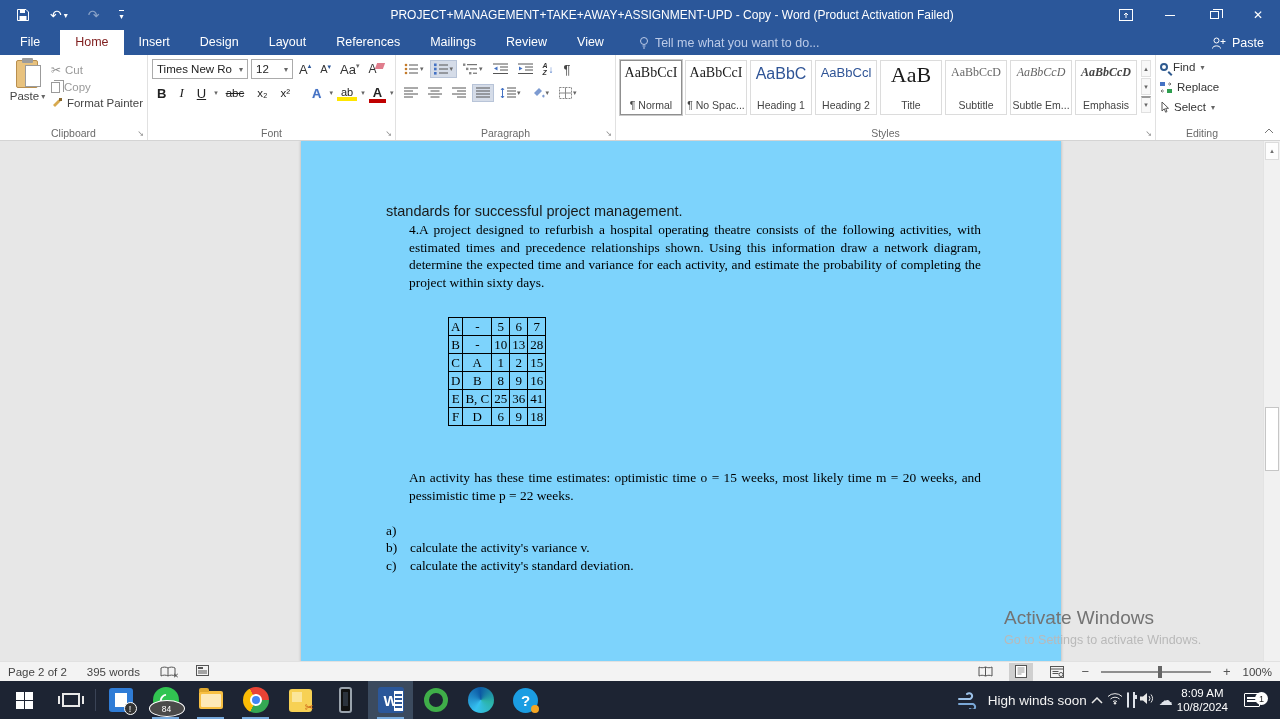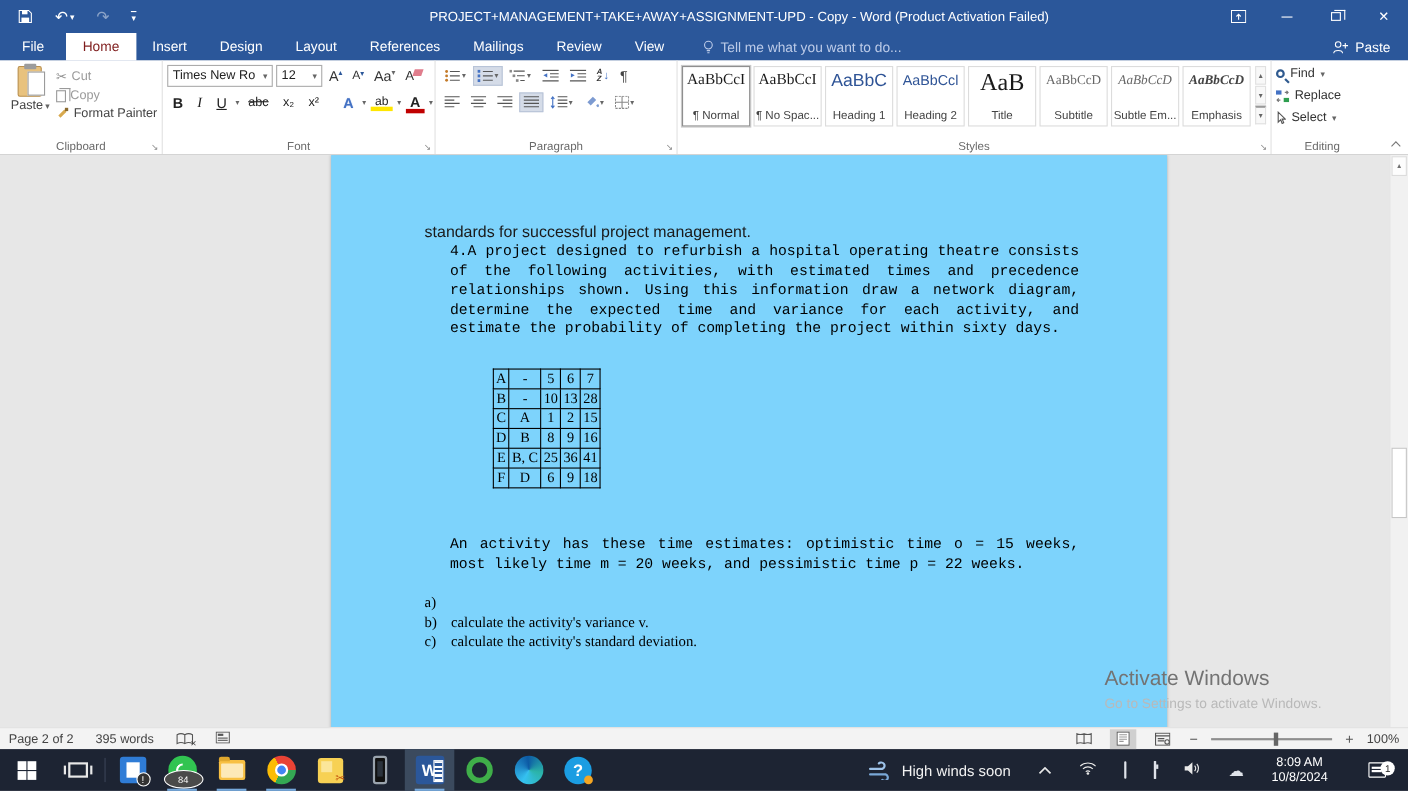--- a/index.html
+++ b/index.html
@@ -105,21 +105,21 @@
   .erow { display:flex; align-items:center; gap:5px; height:20px; white-space:nowrap; }
   .erow .dd { font-size:8px; color:#666; }
   .mag2 { width:8px; height:8px; border:2px solid #2f5a8f; border-radius:50%; position:relative; display:inline-block; }
   .mag2::after { content:""; position:absolute; width:2px; height:5px; background:#2f5a8f; transform:rotate(-45deg); left:7px; top:6px; }
   .ribcol { position:absolute; right:6px; bottom:3px; color:#777; }
 
   
   .docarea { position:relative; height:520px; background:#e7e7e7; overflow:hidden; }
   .page { position:absolute; left:253px; top:0; width:760px; height:540px; background:#7dd3fc; box-shadow:0 0 3px rgba(0,0,0,.25);margin-left:48px; }
   .doc-line1 { margin:62px 80px 0 85px; font-size:14.5px; color:#1a1a1a; }
-  .doc-para { margin:2px 80px 0 108px; text-align:justify; font-family:Liberation Mono, monospace; font-size:13.4px; line-height:17.6px; color:#000; }
+  .doc-para { margin:2px 80px 0 108px; text-align:justify; font-family:Liberation Serif, serif; font-size:13.4px; line-height:17.6px; color:#000; }
   .doc-table { border-collapse:collapse; margin:26px 0 0 147px; font-family:"Liberation Serif",serif; font-size:13px; color:#000; }
   .doc-table th, .doc-table td { border:1px solid #000; text-align:center; padding:0 2px; font-weight:normal; }
   .doc-table th { height:57px; vertical-align:top; padding-top:1px; }
   .doc-table td { height:18px; }
   .hdr-wrap { display:inline-block; max-width:76px; }
   .doc-para2 { margin:43px 80px 0 108px; }
   .doc-list { margin:17px 80px 0 85px; font-family:"Liberation Serif",serif; font-size:13.4px; line-height:17.6px; color:#000; }
   .doc-li { display:flex; }
   .doc-li .mk { width:24px; }
   .watermark { position:absolute; left:1004px; top:466px; color:#b3b3b3; }
@@ -180,21 +180,21 @@
   .snip::before { content:""; position:absolute; left:3px; top:3px; width:10px; height:10px; background:#fbe69a; }
   .snip .tools { position:absolute; right:-2px; bottom:-2px; color:#c75b12; font-size:11px; }
   .phoneic { width:13px; height:26px; border:2px solid #9aa3ad; border-radius:3px; background:#111; position:relative; }
   .phoneic::after { content:""; position:absolute; left:2px; right:2px; top:3px; bottom:5px; background:#2b323c; }
   .wordic { width:26px; height:26px; background:#2b579a; border-radius:3px; color:#fff; font-weight:bold; font-size:15px; display:flex; align-items:center; justify-content:center; position:relative; }
   .wordic::after { content:""; position:absolute; right:1px; top:4px; width:7px; height:18px; background:repeating-linear-gradient(#fff 0 2px,#2b579a 2px 4px); border:1px solid #fff; }
   .ring { width:24px; height:24px; border-radius:50%; border:5px solid #3fae49; }
   .edge { width:26px; height:26px; border-radius:50%; background:conic-gradient(from 210deg,#35c1f1,#0c59a4 40%,#2bb3a8 70%,#35c1f1); }
   .helpic { width:25px; height:25px; border-radius:50%; background:#1b9de2; color:#fff; font-weight:bold; font-size:15px; display:flex; align-items:center; justify-content:center; position:relative; }
   .helpdot { position:absolute; right:-1px; bottom:0; width:8px; height:8px; border-radius:50%; background:#f5a623; }
-  .tray { margin-left:auto; display:flex; align-items:center; gap:25px; padding-right:8px; }
+  .tray { margin-left:auto; display:flex; align-items:center; gap:4px; padding-right:8px; }
   .weather { display:flex; align-items:center; gap:9px; font-size:13.5px; color:#f2f2f2; }
   .battery { width:17px; height:9px; border:1px solid #dfe3ea; position:relative; background:#dfe3ea; }
   .battery::after { content:""; position:absolute; right:-3px; top:2px; width:2px; height:4px; background:#dfe3ea; }
   .dispic { width:15px; height:11px; border:1.5px solid #dfe3ea; border-radius:2px; }
   .cloudg { font-size:14px; color:#dfe3ea; }
   .clock { font-size:11.5px; line-height:14px; text-align:center; color:#fff; display:flex; flex-direction:column; justify-content:center; }
   .notif { position:relative; width:40px; display:flex; align-items:center; justify-content:center; }
   .notifico { width:16px; height:14px; border:1.5px solid #fff; border-radius:1px; position:relative; }
   .notifico::before { content:""; position:absolute; left:2px; top:3px; width:9px; height:1.5px; background:#fff; box-shadow:0 3px 0 #fff; }
   .nbadge { position:absolute; right:4px; bottom:2px; width:13px; height:13px; border-radius:50%; background:#fff; color:#222; font-size:9px; display:flex; align-items:center; justify-content:center; }

